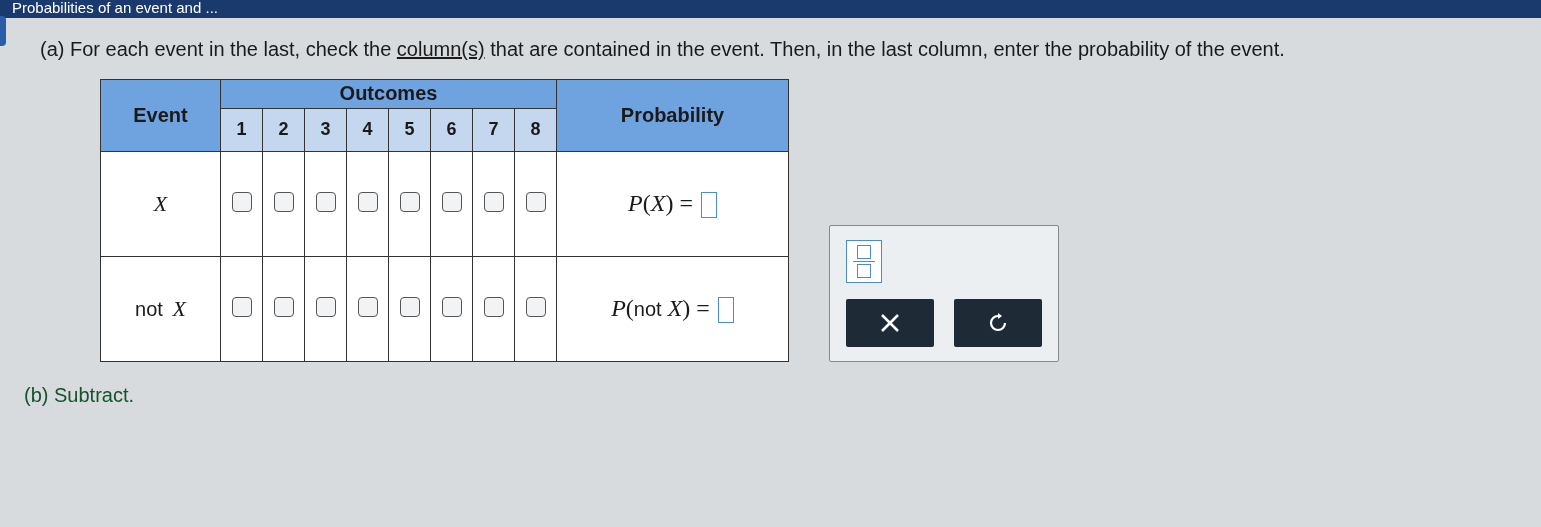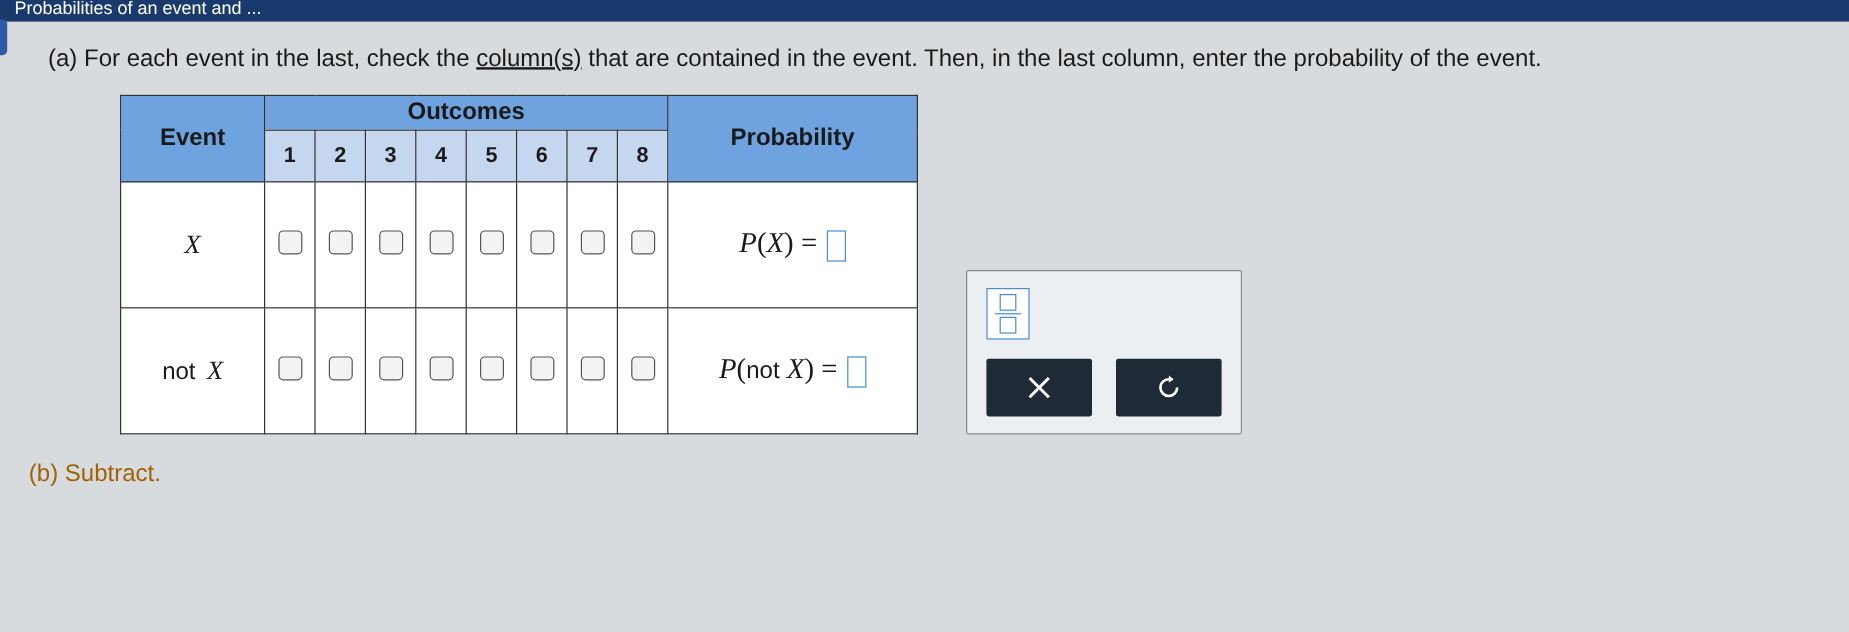--- a/index.html
+++ b/index.html
@@ -63,21 +63,21 @@
   th.outcomes-h {
     background: #6fa3e0;
     font-weight: bold;
     font-size: 20px;
     height: 24px;
   }
   th.prob-h {
     background: #6fa3e0;
     font-weight: bold;
     font-size: 20px;
-    width: 208px;
+    width: 232px;
     height: 72px;
   }
   th.num-h {
     background: #c5d7ee;
     font-size: 18px;
     width: 42px;
     height: 36px;
   }
   td.event-cell {
     font-size: 22px;
@@ -142,21 +142,21 @@
     align-items: center;
     justify-content: center;
     font-size: 24px;
     border-radius: 2px;
     cursor: pointer;
     border: none;
   }
   .part-b {
     font-size: 20px;
     padding: 22px 0 0 24px;
-    color: #a16207;
+    color: #14532d;
   }
 </style>
 </head>
 <body>
 
 <div class="title-bar">Probabilities of an event and ...</div>
 <div class="bookmark-tab"></div>
 
 <div class="content">
   <p class="instruction">

